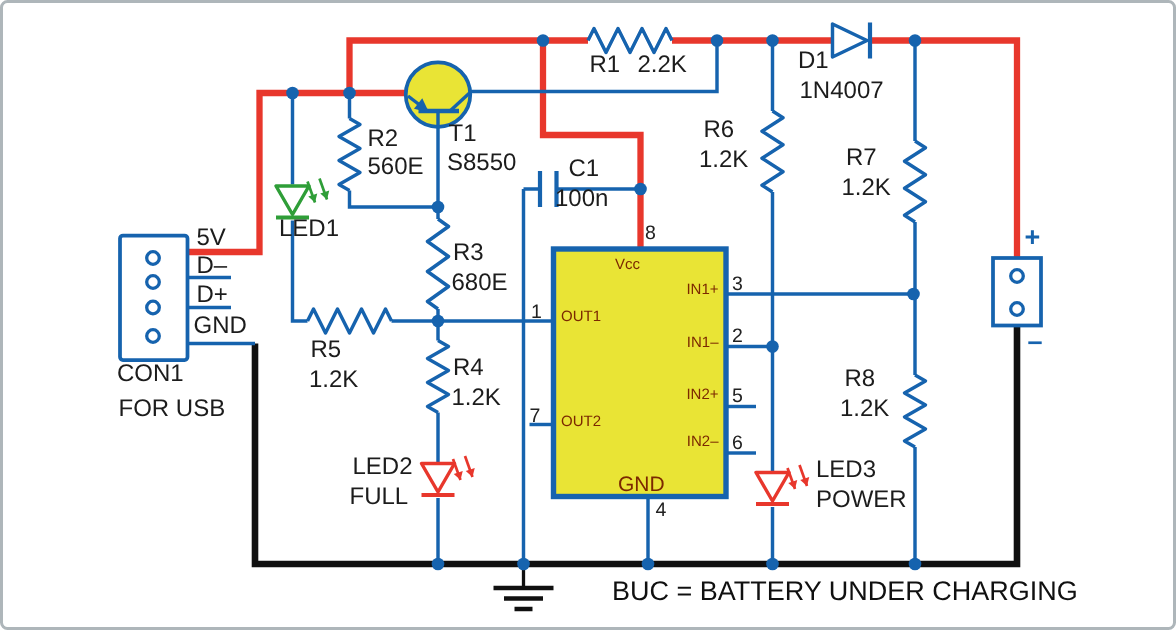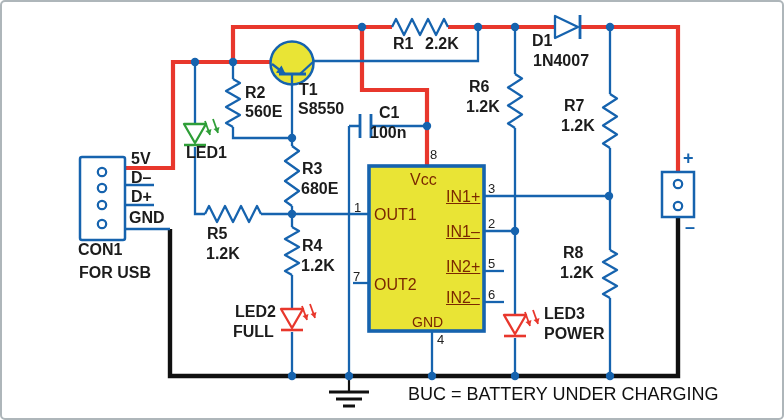--- a/index.html
+++ b/index.html
@@ -1,22 +1,22 @@
 <!DOCTYPE html>
 <html><head>
 <meta charset="utf-8">
 <style>
   html,body{margin:0;padding:0;background:#fff;}
   .stage{position:relative;width:784px;height:420px;background:#ffffff;
          border:2px solid #aeb6ba;border-radius:5px;box-sizing:border-box;
          font-family:"Liberation Sans",sans-serif;overflow:hidden;}
   .circuit{position:absolute;left:0;top:0;}
-  .lbl{position:absolute;white-space:nowrap;color:#1c1c1c;font-size:16px;line-height:1.05;font-weight:bold;}
-  .pinname{position:absolute;white-space:nowrap;color:#7b2800;font-size:16px;line-height:1;}
-  .pinname.ra{width:33px;text-align:right;text-decoration:underline;}
+  .lbl{position:absolute;white-space:nowrap;color:#1c1c1c;font-size:16px;line-height:1.05;}
+  .pinname{position:absolute;white-space:nowrap;color:#7b2800;font-size:10px;line-height:1;}
+  .pinname.ra{width:33px;text-align:right;}
   .pinnum{position:absolute;white-space:nowrap;color:#222;font-size:13px;line-height:1;}
   .icbig{position:absolute;left:367px;width:115px;text-align:center;color:#101010;font-size:21px;line-height:1;}
   .con2block{position:absolute;left:596px;top:172px;width:62px;text-align:right;
              font-size:16px;color:#1c1c1c;line-height:20px;}
   .pol{position:absolute;color:#1663ae;font-size:18px;font-weight:700;line-height:1;}
   .note{position:absolute;left:406px;top:383px;font-size:18px;color:#101010;line-height:1;}
 </style>
 </head>
 <body>
 

